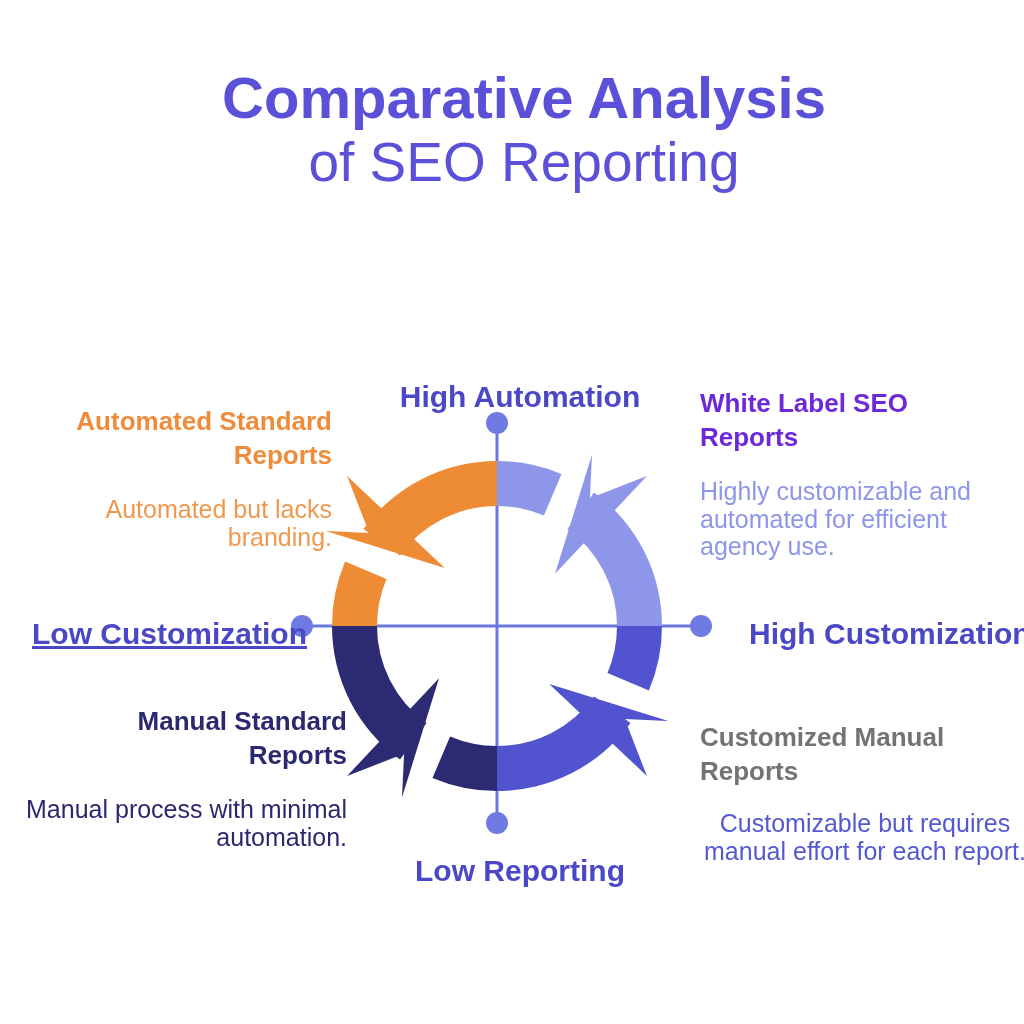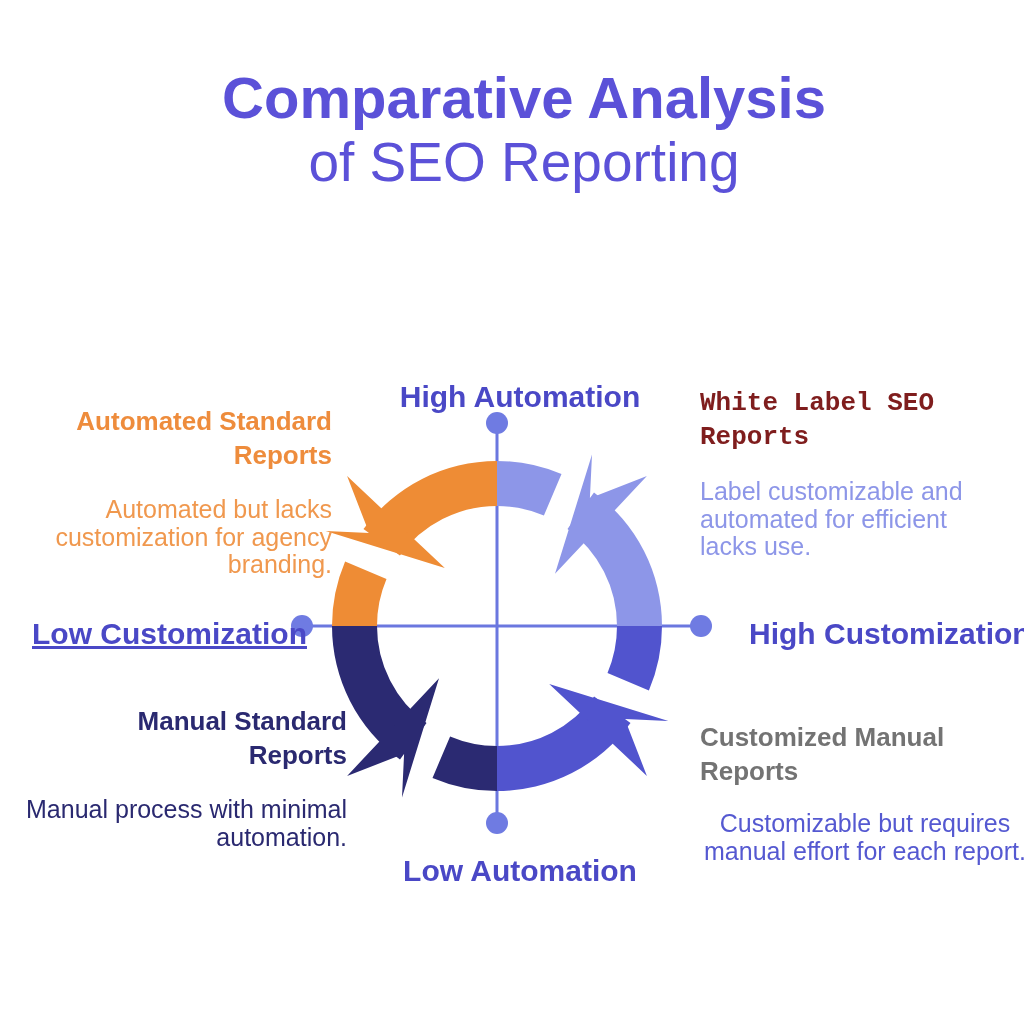--- a/index.html
+++ b/index.html
@@ -59,45 +59,44 @@
   <path d="M400,759.5 A165,165 0 0 1 332,626 L377,626 A120,120 0 0 0 426.5,723.1 Z" fill="#2B2A72"></path>
   <polygon points="439,678.2 402,797.4 404.1,753.8 347.1,775.9" fill="#2B2A72"></polygon>
 
   <circle cx="497" cy="423" r="11" fill="#6F7BE2"></circle>
   <circle cx="497" cy="823" r="11" fill="#6F7BE2"></circle>
   <circle cx="302" cy="626" r="11" fill="#6F7BE2"></circle>
   <circle cx="701" cy="626" r="11" fill="#6F7BE2"></circle>
 </svg>
 
 <div class="abs axis-label axis-top" style="color: rgb(74, 72, 198);">High Automation</div>
-<div class="abs axis-label axis-bottom" style="color: rgb(74, 72, 198);">Low Automation</div>
+<div class="abs axis-label axis-bottom" style="color: rgb(74, 72, 198);">Low Reporting</div>
 <div class="abs axis-label axis-left" style="color: rgb(74, 72, 198);">Low Customization</div>
 <div class="abs axis-label axis-right" style="color: rgb(74, 72, 198);">High Customization</div>
 
 <div class="abs q-tl">
   <div class="qheading" style="color: rgb(238, 140, 60);">
     <div class="qline">Automated Standard</div>
     <div class="qline">Reports</div>
   </div>
   <div class="qdesc" style="color: rgb(240, 152, 78);">
     <div class="qline">Automated but lacks</div>
-    <div class="qline">customization for agency</div>
     <div class="qline">branding.</div>
   </div>
 </div>
 
 <div class="abs q-tr">
-  <div class="qheading" style="color: #7f1d1d; font-family: Liberation Mono, monospace;">
+  <div class="qheading" style="color: #6d28d9;">
     <div class="qline">White Label SEO</div>
     <div class="qline">Reports</div>
   </div>
   <div class="qdesc" style="color: rgb(141, 150, 232);">
-    <div class="qline">Label customizable and</div>
+    <div class="qline">Highly customizable and</div>
     <div class="qline">automated for efficient</div>
-    <div class="qline">lacks use.</div>
+    <div class="qline">agency use.</div>
   </div>
 </div>
 
 <div class="abs q-bl">
   <div class="qheading" style="color: rgb(42, 41, 112);">
     <div class="qline">Manual Standard</div>
     <div class="qline">Reports</div>
   </div>
   <div class="qdesc" style="color: rgb(42, 41, 112);">
     <div class="qline">Manual process with minimal</div>

